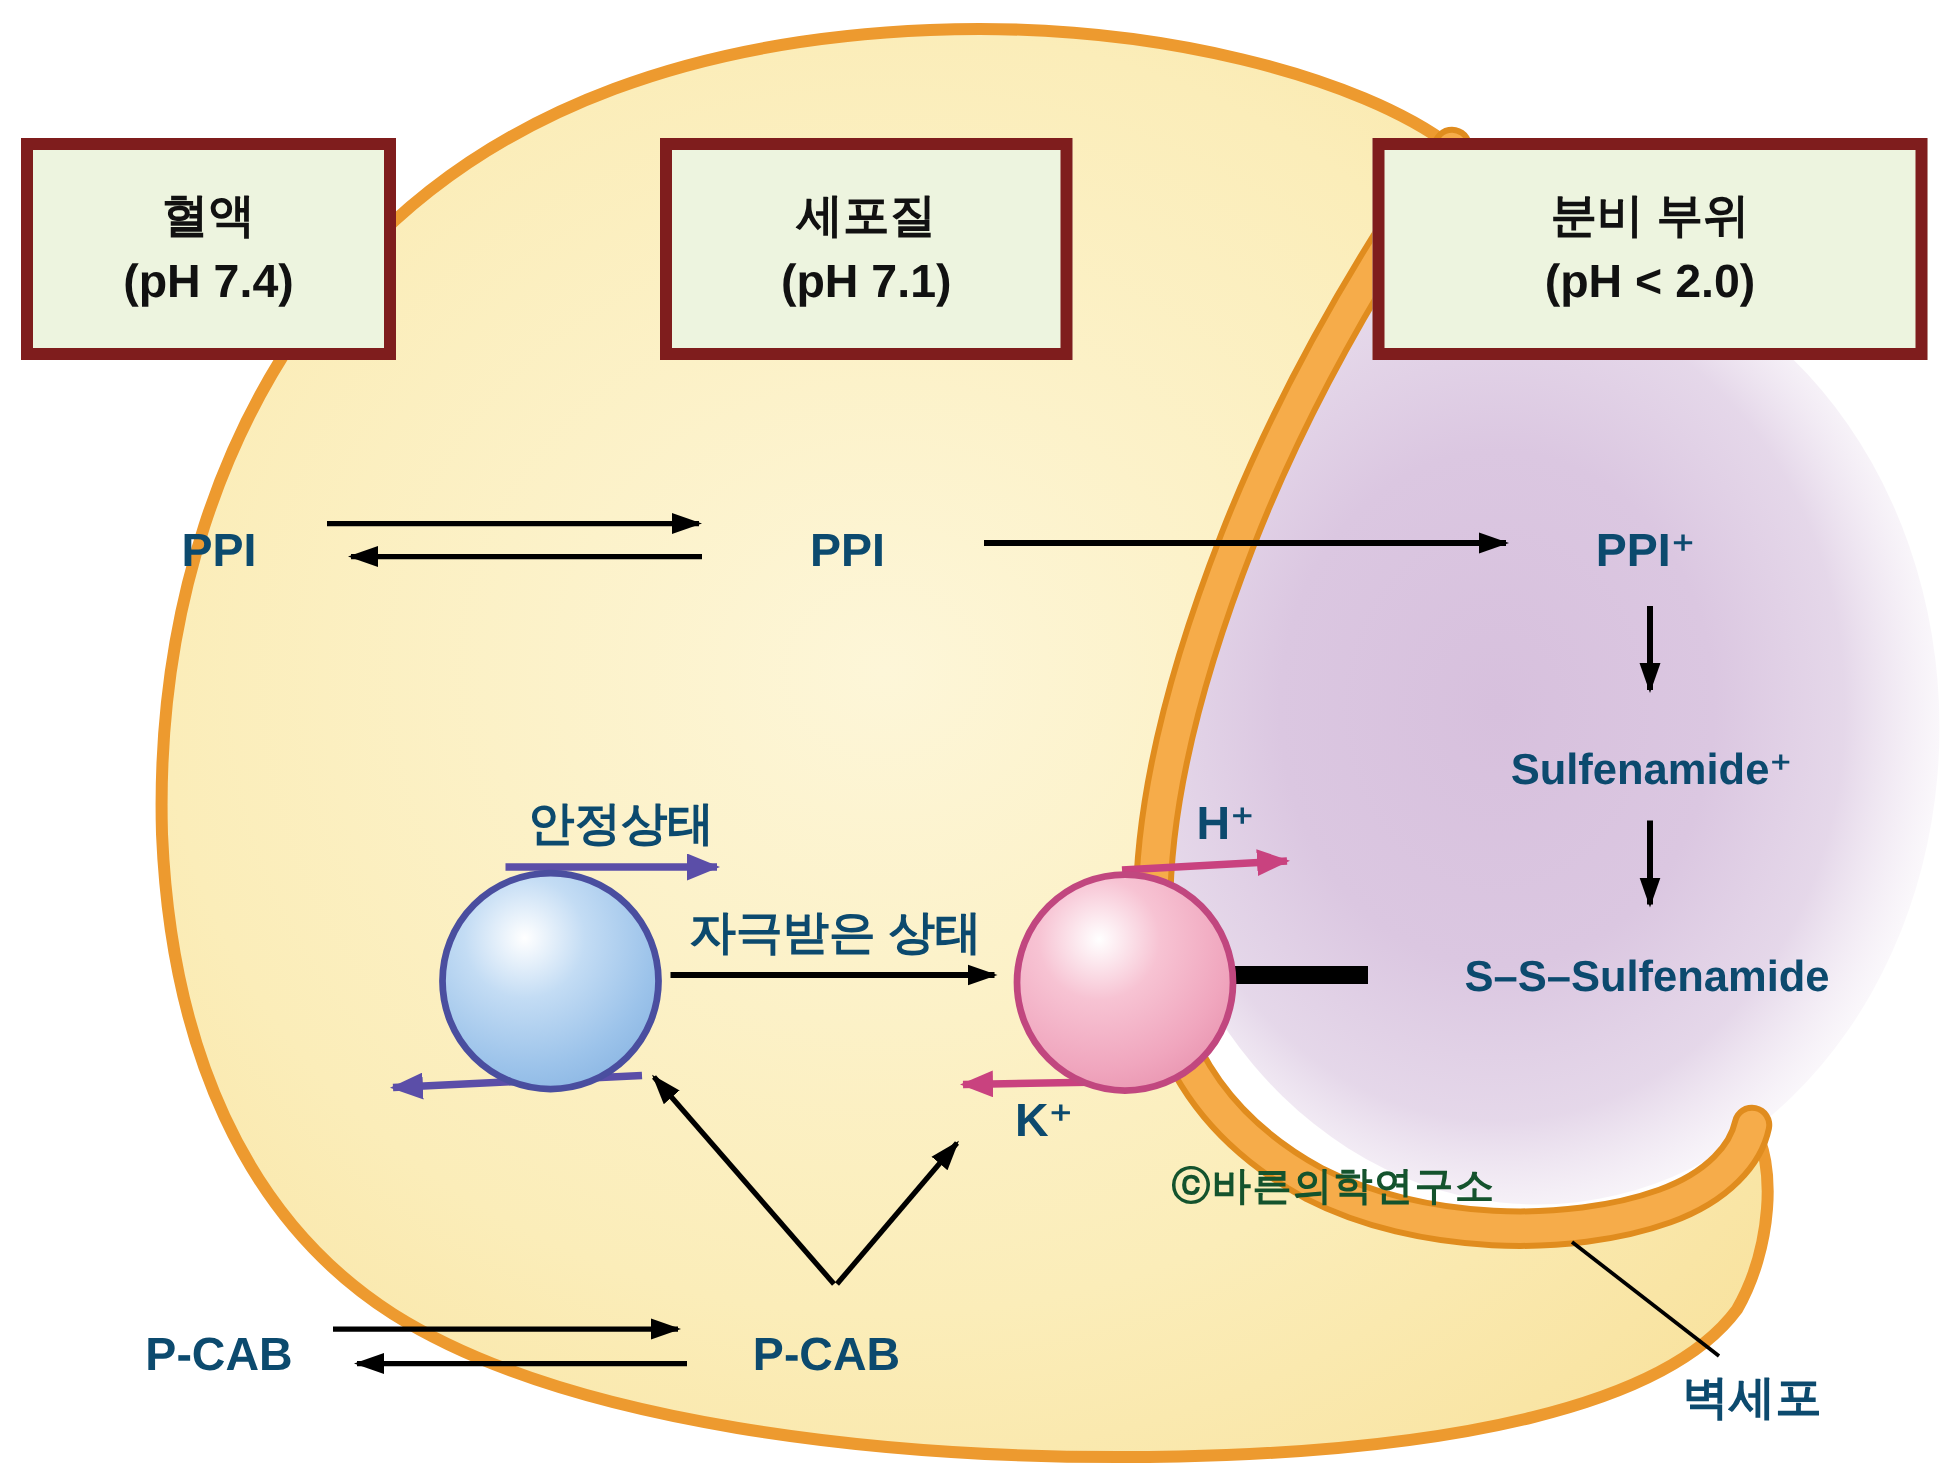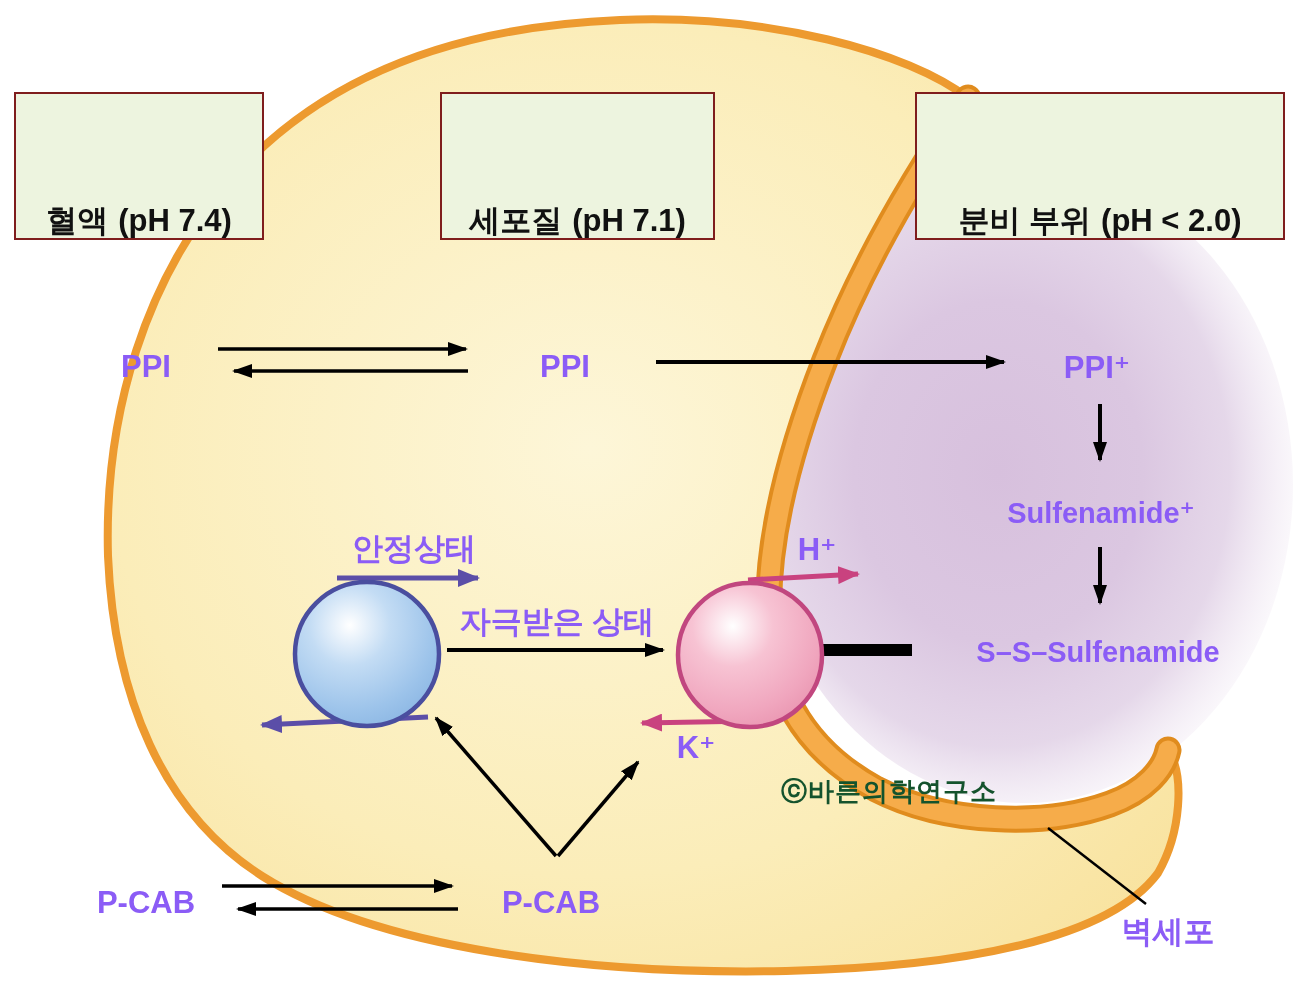--- a/index.html
+++ b/index.html
@@ -14,40 +14,40 @@
     background: #ffffff;
     overflow: hidden;
   }
   .stage > svg {
     position: absolute;
     left: 0; top: 0;
   }
   .region-box {
     position: absolute;
     background: #edf4df;
-    border: 2px solid #7f1d1d;
+    border: 8px solid #7f1d1d;
     display: flex;
-    flex-direction: row;
-    align-items: flex-end;
+    flex-direction: column;
+    align-items: center;
     justify-content: center;
     gap: 10px;
   }
   .region-box .rname,
   .region-box .rph {
     font-size: 31px;
     font-weight: bold;
     color: #111111;
     line-height: 1.1;
     white-space: nowrap;
   }
   .lbl {
     position: absolute;
     transform: translate(-50%, -50%);
     white-space: nowrap;
-    color: #8b5cf6;
+    color: #0c4a6e;
     font-weight: bold;
     font-size: 31px;
   }
   .lbl.small { font-size: 29px; }
   .lbl.watermark { font-size: 26px; color: #14532d; letter-spacing: 1px; }
 </style>
 </head>
 <body>
 
 <div class="stage">

